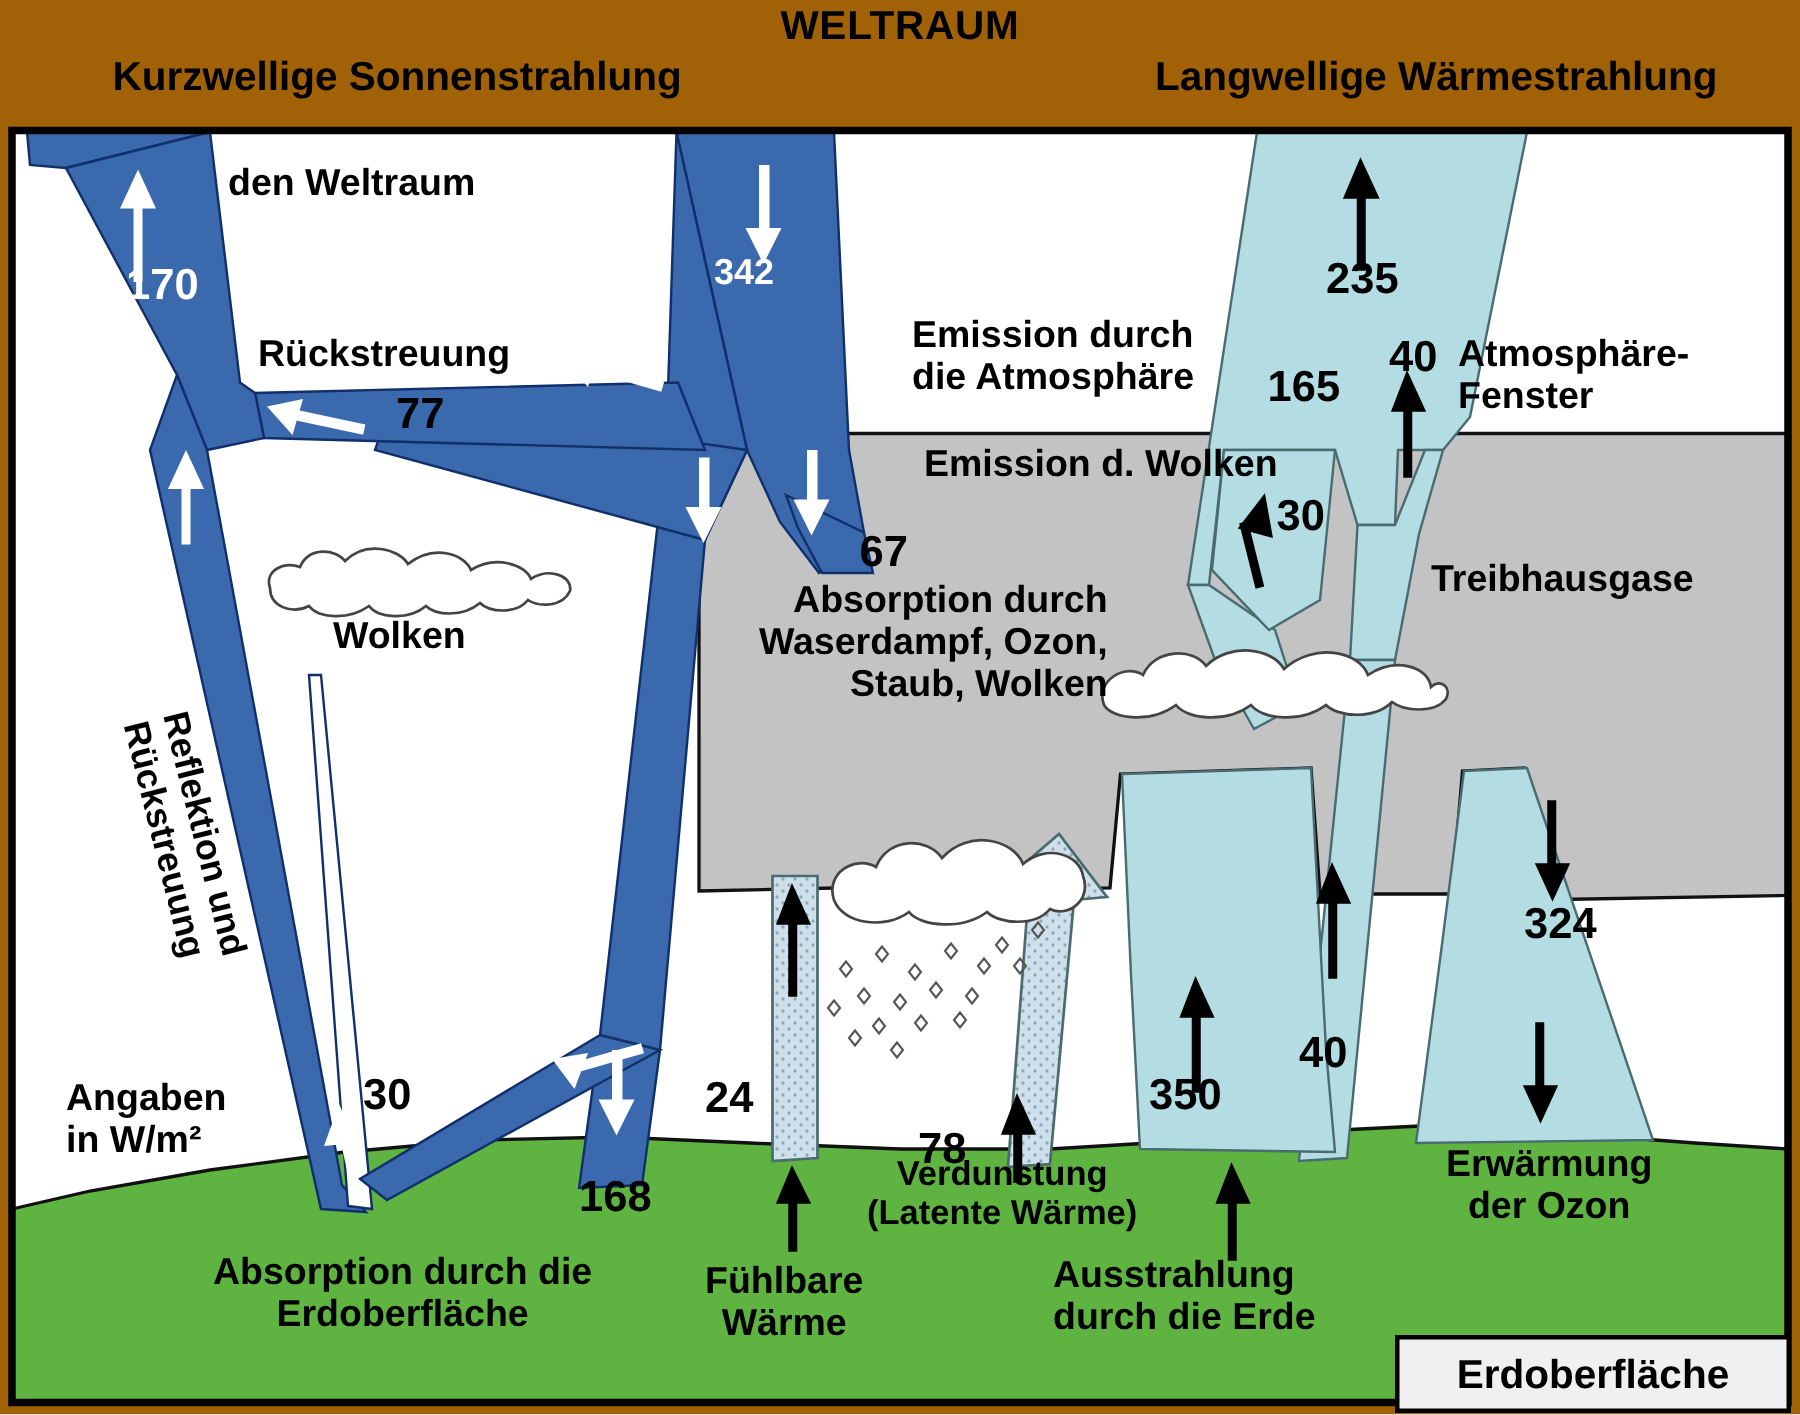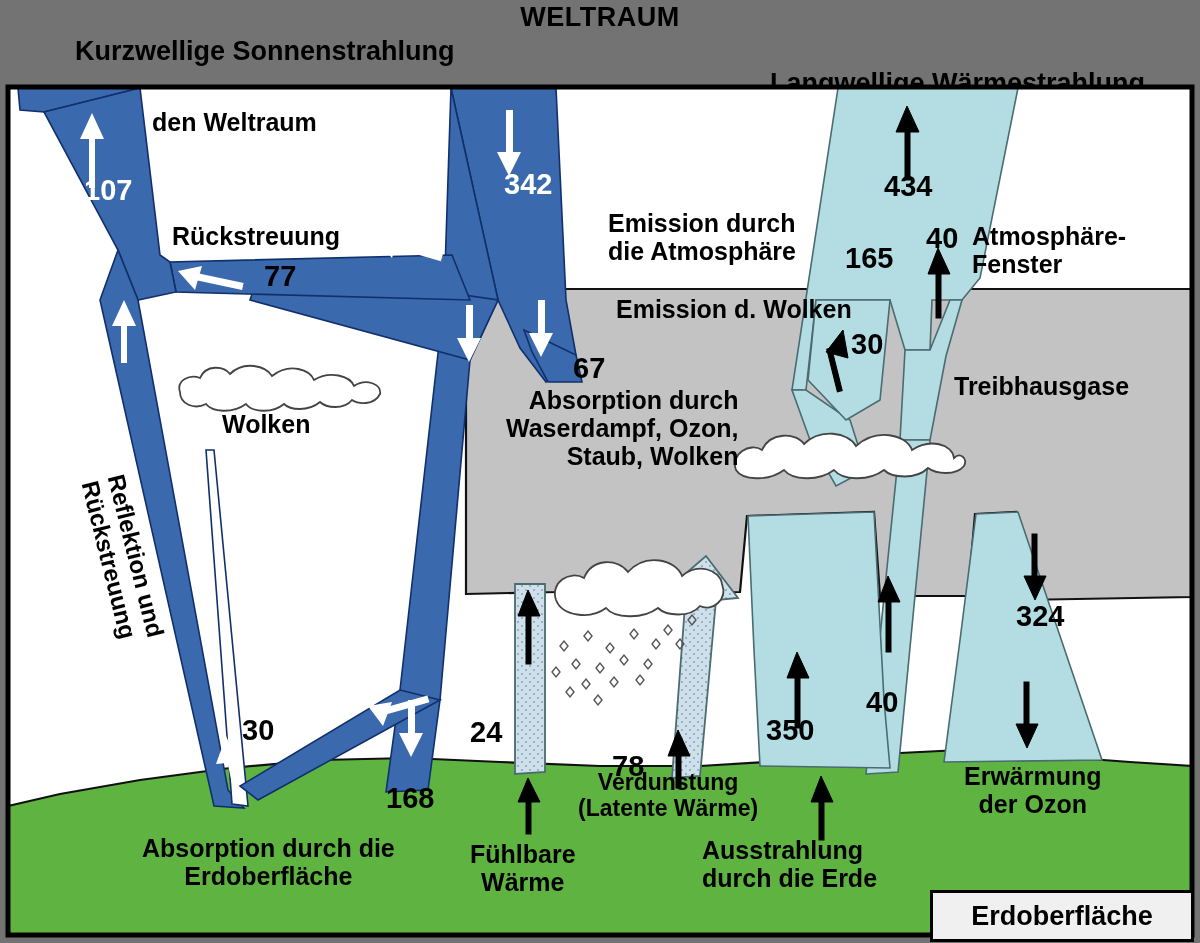--- a/index.html
+++ b/index.html
@@ -1,21 +1,21 @@
 <!DOCTYPE html>
 <html><head>
 <meta charset="utf-8">
 <style>
   html,body{margin:0;padding:0;background:#ffffff;}
   body{font-family:"Liberation Sans", sans-serif;}
-  #stage{position:relative;width:1200px;height:943px;background:#737373;overflow:hidden;}
+  #stage{position:relative;width:1200px;height:943px;background:#a16207;overflow:hidden;}
   .hdr{position:absolute;font-weight:bold;color:#000;white-space:nowrap;}
   #t-weltraum{left:0;top:2px;width:1200px;text-align:center;font-size:27px;letter-spacing:.5px;}
   #t-kurz{left:75px;top:36px;font-size:27px;}
-  #t-lang{left:770px;top:36px;font-size:27px;margin-top:32px;}
+  #t-lang{left:770px;top:36px;font-size:27px;}
   svg{position:absolute;left:0;top:0;}
   .lbl{position:absolute;font-weight:bold;color:#000;white-space:nowrap;line-height:1.12;}
   .num{position:absolute;font-weight:bold;color:#000;white-space:nowrap;}
   .numw{position:absolute;font-weight:bold;color:#ffffff;white-space:nowrap;}
   #erdbox{position:absolute;left:930px;top:890px;width:258px;height:46px;background:#f0f0f0;border:3px solid #000;
           display:flex;align-items:center;justify-content:center;}
   #erdbox span{font-size:27px;font-weight:bold;color:#000;}
   .rot{position:absolute;transform-origin:0 0;}
 </style>
 </head>
@@ -225,20 +225,24 @@
     <div>die Atmosphäre</div>
   </div>
   <div class="lbl" style="left:616px;top:295px;font-size:25px;">Emission d. Wolken</div>
 
   <div class="lbl" style="left:972px;top:222px;font-size:25px;">
     <div>Atmosphäre-</div>
     <div>Fenster</div>
   </div>
   <div class="lbl" style="left:954px;top:372px;font-size:25px;">Treibhausgase</div>
 
+  <div class="lbl" style="left:44px;top:718px;font-size:25px;">
+    <div>Angaben</div>
+    <div>in W/m²</div>
+  </div>
 
   <div class="lbl" style="left:142px;top:834px;font-size:25px;text-align:center;">
     <div>Absorption durch die</div>
     <div style="text-align:center">Erdoberfläche</div>
   </div>
 
   <div class="lbl" style="left:470px;top:840px;font-size:25px;text-align:center;">
     <div>Fühlbare</div>
     <div style="">Wärme</div>
   </div>
@@ -251,28 +255,28 @@
   <div class="lbl" style="left:702px;top:836px;font-size:25px;">
     <div>Ausstrahlung</div>
     <div style="text-align:center">durch die Erde</div>
   </div>
 
   <div class="lbl" style="left:964px;top:762px;font-size:25px;text-align:center;">
     <div>Erwärmung</div>
     <div style="text-align:center">der Ozon</div>
   </div>
 
-  <div class="numw" style="left:84px;top:174px;font-size:29px;">107</div>
-  <div class="numw" style="left:504px;top:168px;font-size:29px;">342</div>
+  <div class="numw" style="left:84px;top:174px;font-size:29px;">170</div>
+  <div class="numw" style="left:476px;top:168px;font-size:24px;">342</div>
   <div class="num" style="left:264px;top:260px;font-size:29px;">77</div>
   <div class="num" style="left:573px;top:352px;font-size:29px;">67</div>
   <div class="num" style="left:242px;top:714px;font-size:29px;">30</div>
   <div class="num" style="left:386px;top:782px;font-size:29px;">168</div>
 
-  <div class="num" style="left:884px;top:170px;font-size:29px;">434</div>
+  <div class="num" style="left:884px;top:170px;font-size:29px;">235</div>
   <div class="num" style="left:845px;top:242px;font-size:29px;">165</div>
   <div class="num" style="left:851px;top:328px;font-size:29px;">30</div>
   <div class="num" style="left:926px;top:222px;font-size:29px;">40</div>
   <div class="num" style="left:866px;top:686px;font-size:29px;">40</div>
   <div class="num" style="left:766px;top:714px;font-size:29px;">350</div>
   <div class="num" style="left:1016px;top:600px;font-size:29px;">324</div>
   <div class="num" style="left:470px;top:716px;font-size:29px;">24</div>
   <div class="num" style="left:612px;top:714px;font-size:29px;margin-top:36px;">78</div>
 
   <div id="erdbox">

